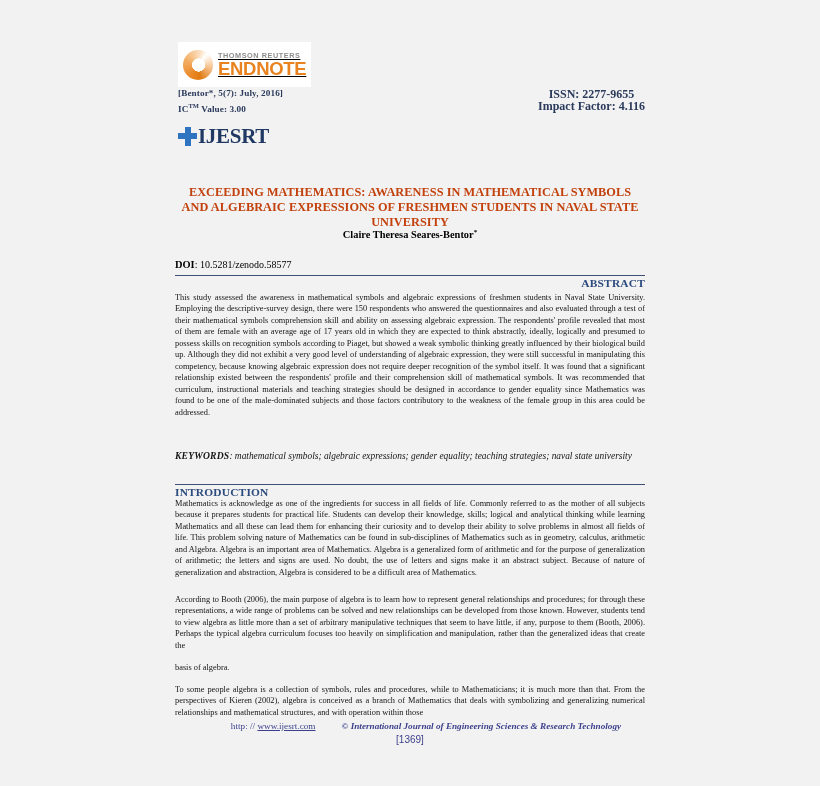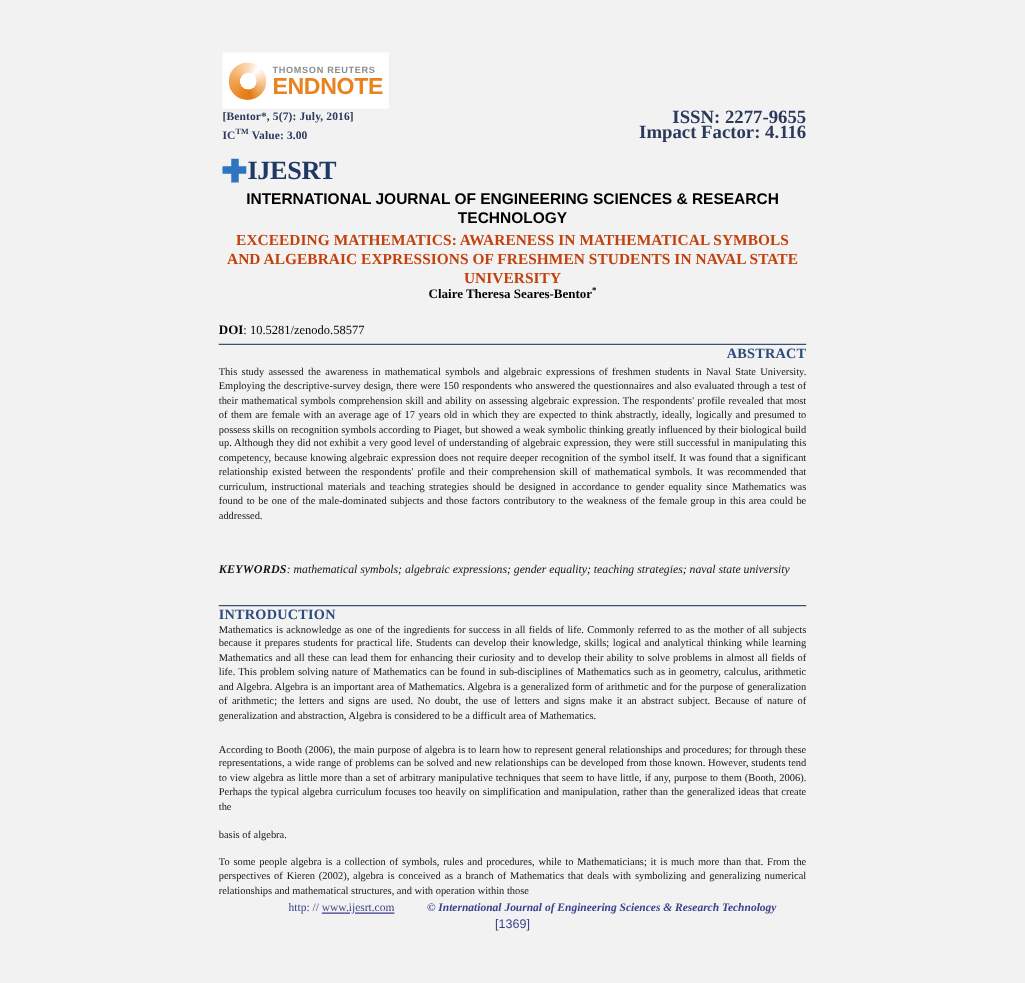--- a/index.html
+++ b/index.html
@@ -20,21 +20,21 @@
     left: 175px; top: 0px;
     width: 470px; height: 786px;
     background: transparent;
   }
 
   
   .endnote-logo {
     position: absolute; left: 3px; top: 42px;
     width: 133px; height: 45px;
     background: #ffffff;
-    display: flex; align-items: center;
+    display: flex; align-items: center; text-decoration: underline;
   }
   .en-swirl {
     width: 30px; height: 30px; margin-left: 5px;
     border-radius: 50%;
     background:
       radial-gradient(circle at 52% 50%, #ffffff 0 30%, rgba(255,255,255,0) 31%),
       conic-gradient(from 200deg, #e8831f 0deg, #f3ad62 90deg, #fbe0c2 170deg,
                      #ffffff 200deg, #f6c391 260deg, #e07b14 330deg, #e8831f 360deg);
     position: relative;
     flex: 0 0 auto;
@@ -59,22 +59,22 @@
     line-height: 0.95;
   }
 
   .hdr-left {
     position: absolute; left: 3px; top: 88px;
     font-size: 9.2px; font-weight: bold; color: #2b3a5c;
     line-height: 11.5px; letter-spacing: 0.1px;
   }
   .hdr-right {
     position: absolute; right: 0px; top: 88px;
-    text-align: right;
-    font-size: 15px; font-weight: bold; color: #2b3a5c;
+    text-align: center;
+    font-size: 12px; font-weight: bold; color: #2b3a5c;
     line-height: 12px;
   }
   .tm { font-size: 6.5px; vertical-align: super; }
 
   
   .brand {
     position: absolute; left: 3px; top: 122px;
     display: flex; align-items: center; height: 28px;
   }
   .plus-icon {
@@ -184,21 +184,20 @@
     <div class="hdr-right">
       <div>ISSN: 2277-9655</div>
       <div>Impact Factor: 4.116</div>
     </div>
 
     <div class="brand">
       <span class="plus-icon"></span>
       <span class="brand-name">IJESRT</span>
     </div>
 
-    <div class="jtitle">INTERNATIONAL JOURNAL OF ENGINEERING SCIENCES &amp; RESEARCH TECHNOLOGY</div>
 
     <div class="ptitle">EXCEEDING MATHEMATICS: AWARENESS IN MATHEMATICAL SYMBOLS AND ALGEBRAIC EXPRESSIONS OF FRESHMEN STUDENTS IN NAVAL STATE UNIVERSITY</div>
 
     <div class="author"><span>Claire Theresa Seares-Bentor</span><span class="sup">*</span></div>
 
 
     <div class="doi"><b>DOI</b><span>: 10.5281/zenodo.58577</span></div>
 
     <div class="rule" style="top:275px"></div>
     <div class="sec-head center" style="top:277px">ABSTRACT</div>

